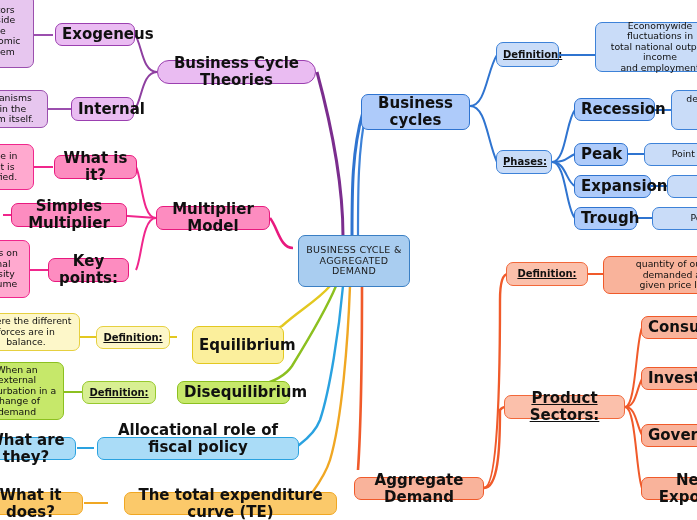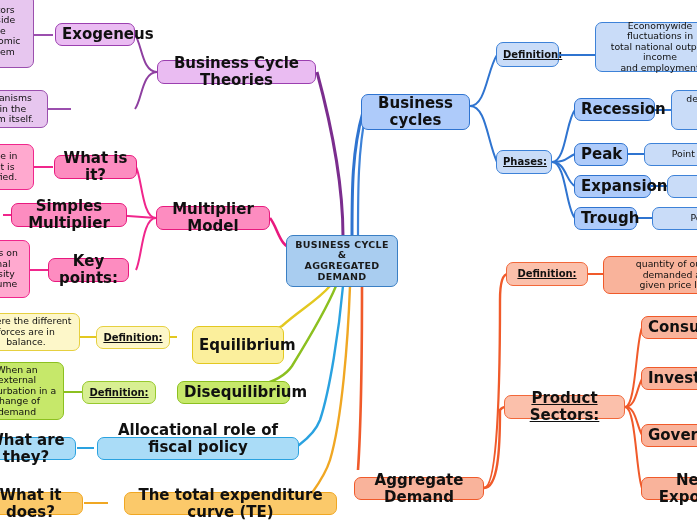--- a/index.html
+++ b/index.html
@@ -105,21 +105,21 @@
     <path d="M484 488 C498 488 500 380 500 300 C500 282 503 274 508 274" stroke="#f05a2a" stroke-width="2.4"></path>
     <path d="M484 488 C498 488 500 450 500 410 C500 410 502 407 506 407" stroke="#f05a2a" stroke-width="2.4"></path>
     <path d="M588 274 L604 274" stroke="#f05a2a" stroke-width="2"></path>
 
     <path d="M625 407 C636 407 636 340 642 328" stroke="#f05a2a" stroke-width="2"></path>
     <path d="M625 407 C636 407 636 390 642 379" stroke="#f05a2a" stroke-width="2"></path>
     <path d="M625 407 C636 407 636 424 642 435" stroke="#f05a2a" stroke-width="2"></path>
     <path d="M625 407 C636 407 636 474 642 488" stroke="#f05a2a" stroke-width="2"></path>
   </svg>
 
-  <div class="node c-center center" style="left:286px;top:235px;width:112px;height:52px;font-weight:bold;">
+  <div class="node c-center center" style="left:298px;top:235px;width:112px;height:52px;">
     <span>
       <span>BUSINESS CYCLE &amp;</span>
       <span>AGGREGATED</span>
       <span>DEMAND</span>
     </span>
   </div>
 
   <div class="node c-blue f10b" style="left:361px;top:94px;width:109px;height:36px;">
     <span>Business cycles</span>
   </div>
@@ -159,33 +159,36 @@
     <span>Ec</span>
   </div>
 
   <div class="node c-blue f10b" style="left:574px;top:207px;width:63px;height:23px;">
     <span>Trough</span>
   </div>
   <div class="node c-blue-l f9" style="left:652px;top:207px;width:100px;height:23px;">
     <span>Point</span>
   </div>
 
-  <div class="node c-purple f10b" style="left:157px;top:60px;width:159px;height:24px;">
+  <div class="node c-purple f10b" style="left:157px;top:60px;width:159px;height:24px;border-radius:12px;">
     <span>Business Cycle Theories</span>
   </div>
 
   <div class="node c-purple f10b" style="left:55px;top:23px;width:80px;height:23px;">
     <span>Exogeneus</span>
   </div>
   <div class="node c-purple-l f9" style="left:-38px;top:-6px;width:72px;height:74px;">
     <span style="white-space:pre-line;">Factors outside
 the economic
 system</span>
   </div>
 
+  <div class="node c-purple f10b" style="left:71px;top:97px;width:63px;height:24px;">
+    <span>Internal</span>
+  </div>
   <div class="node c-purple-l f9" style="left:-42px;top:90px;width:90px;height:38px;">
     <span style="white-space:pre-line;">Mechanisms
 within the system itself.</span>
   </div>
 
   <div class="node c-pink f10b" style="left:156px;top:206px;width:114px;height:24px;">
     <span>Multiplier Model</span>
   </div>
 
   <div class="node c-pink f10b" style="left:54px;top:155px;width:83px;height:24px;">

